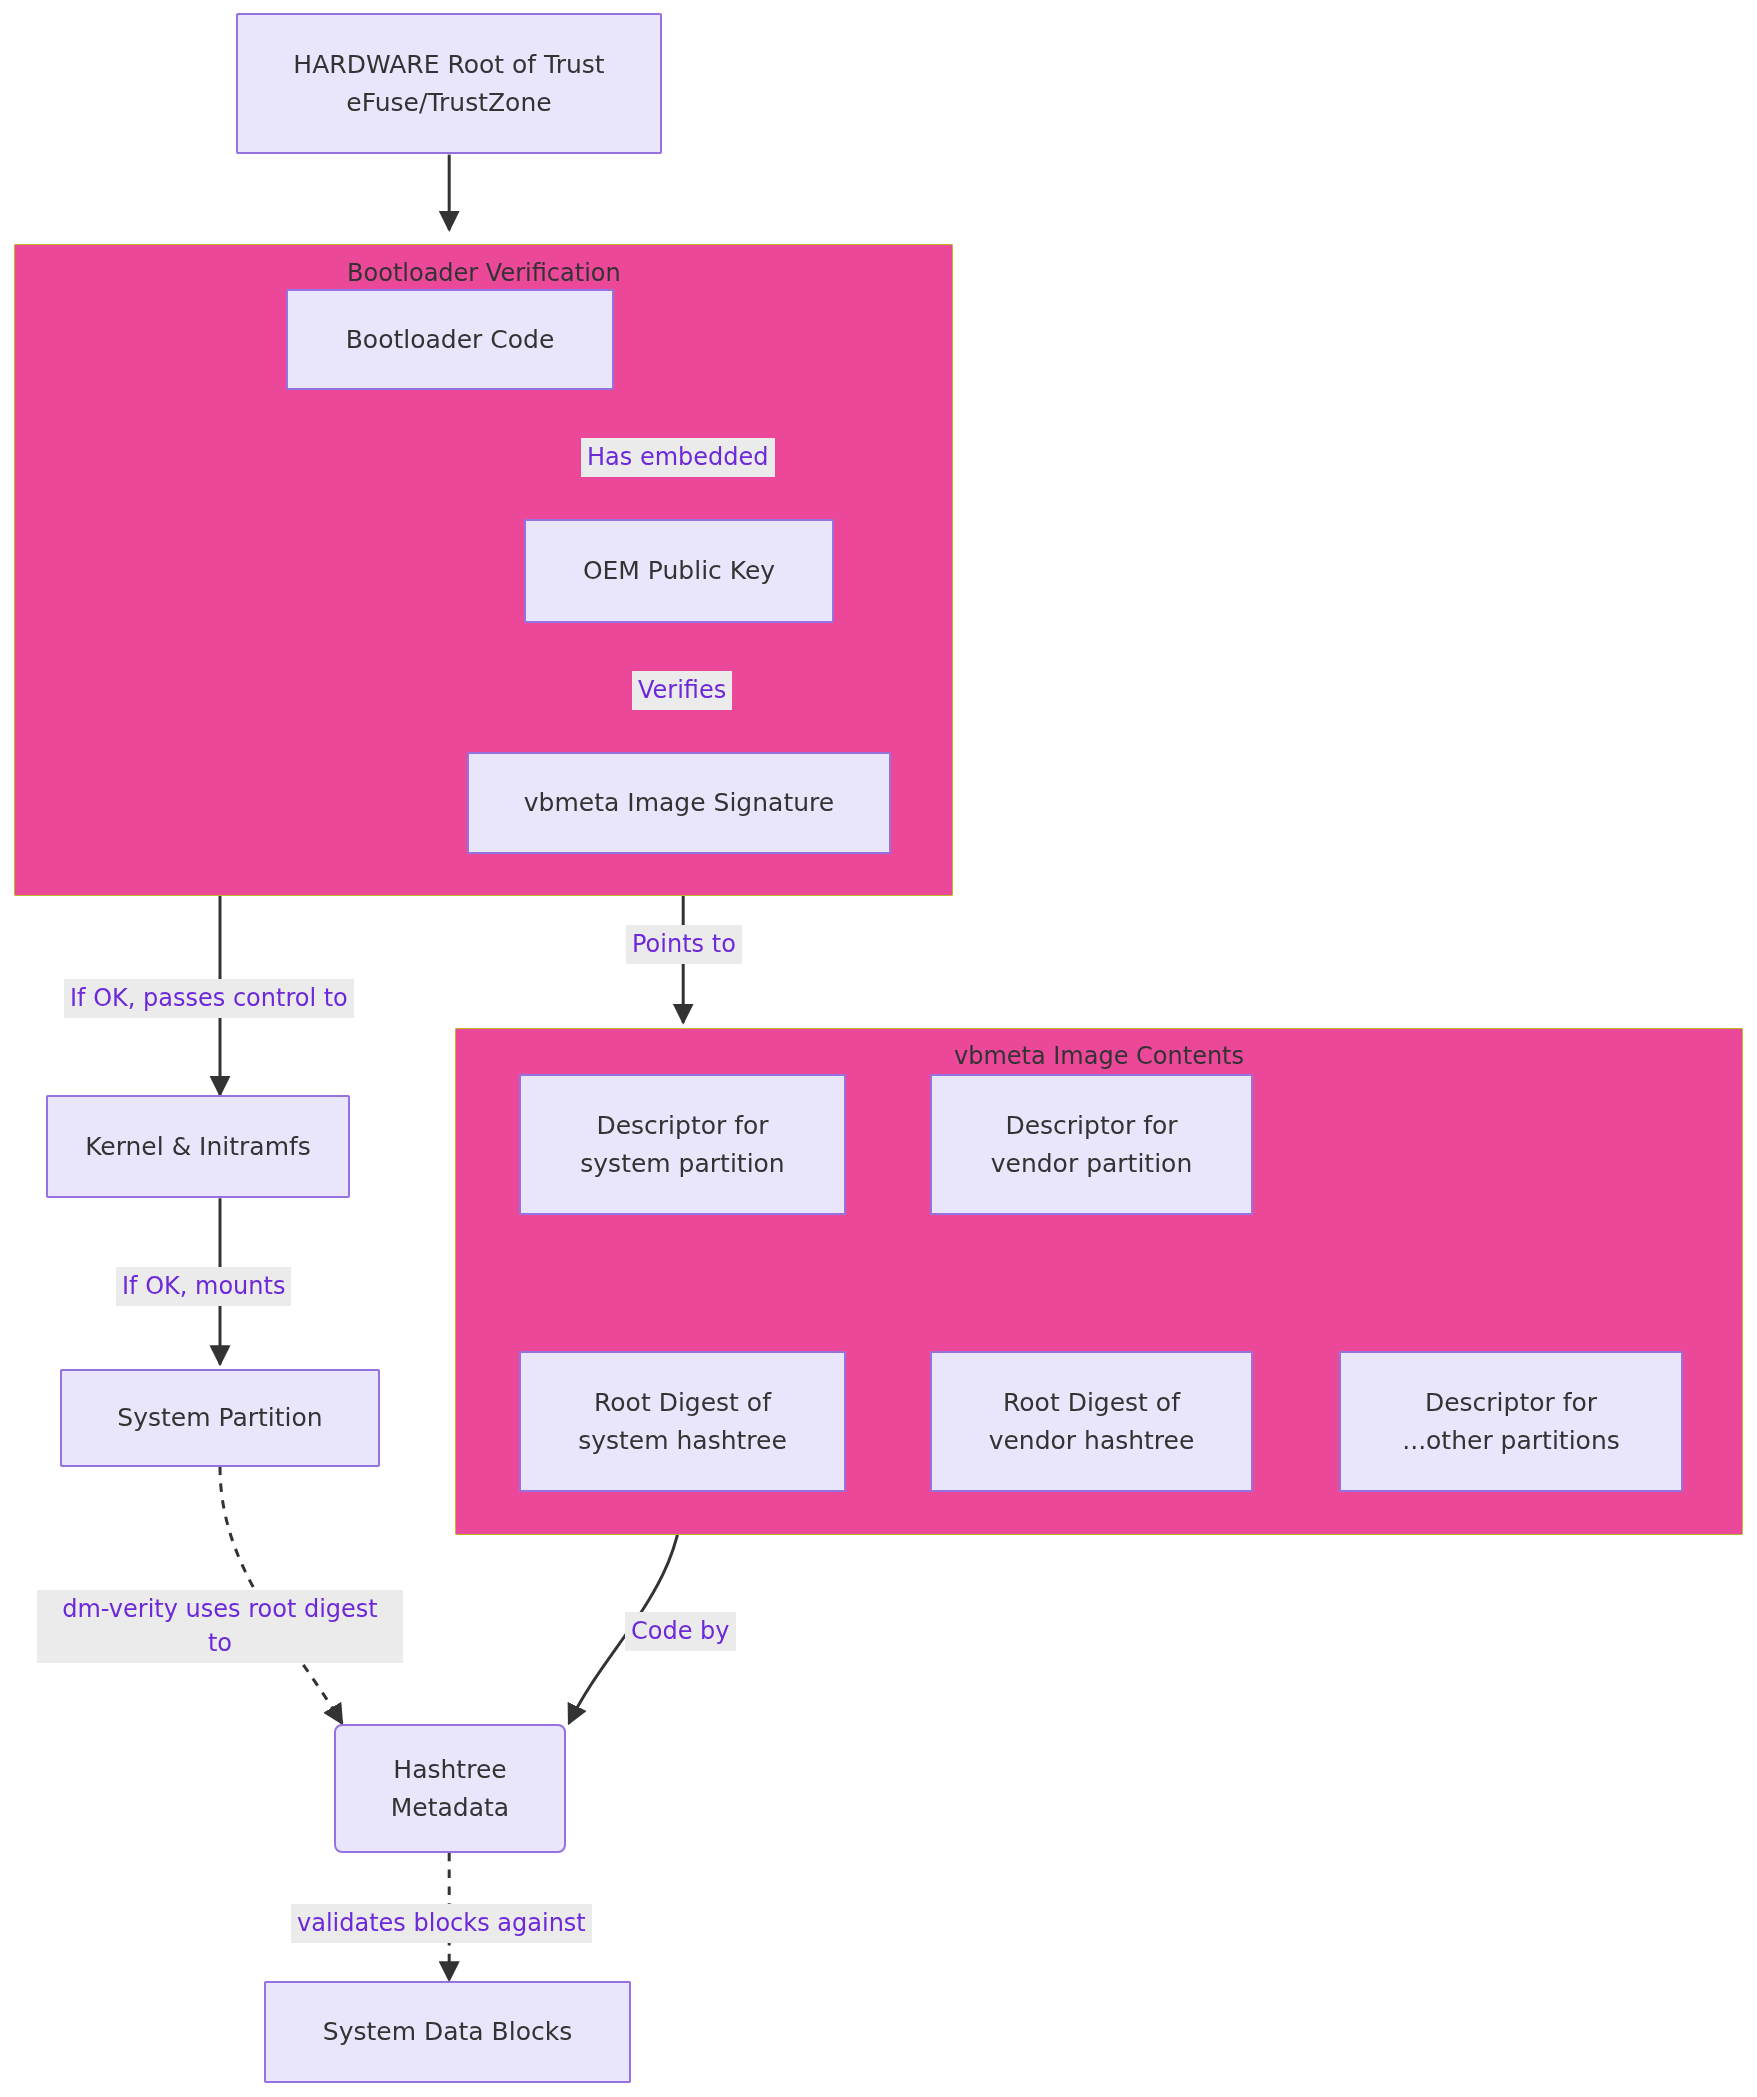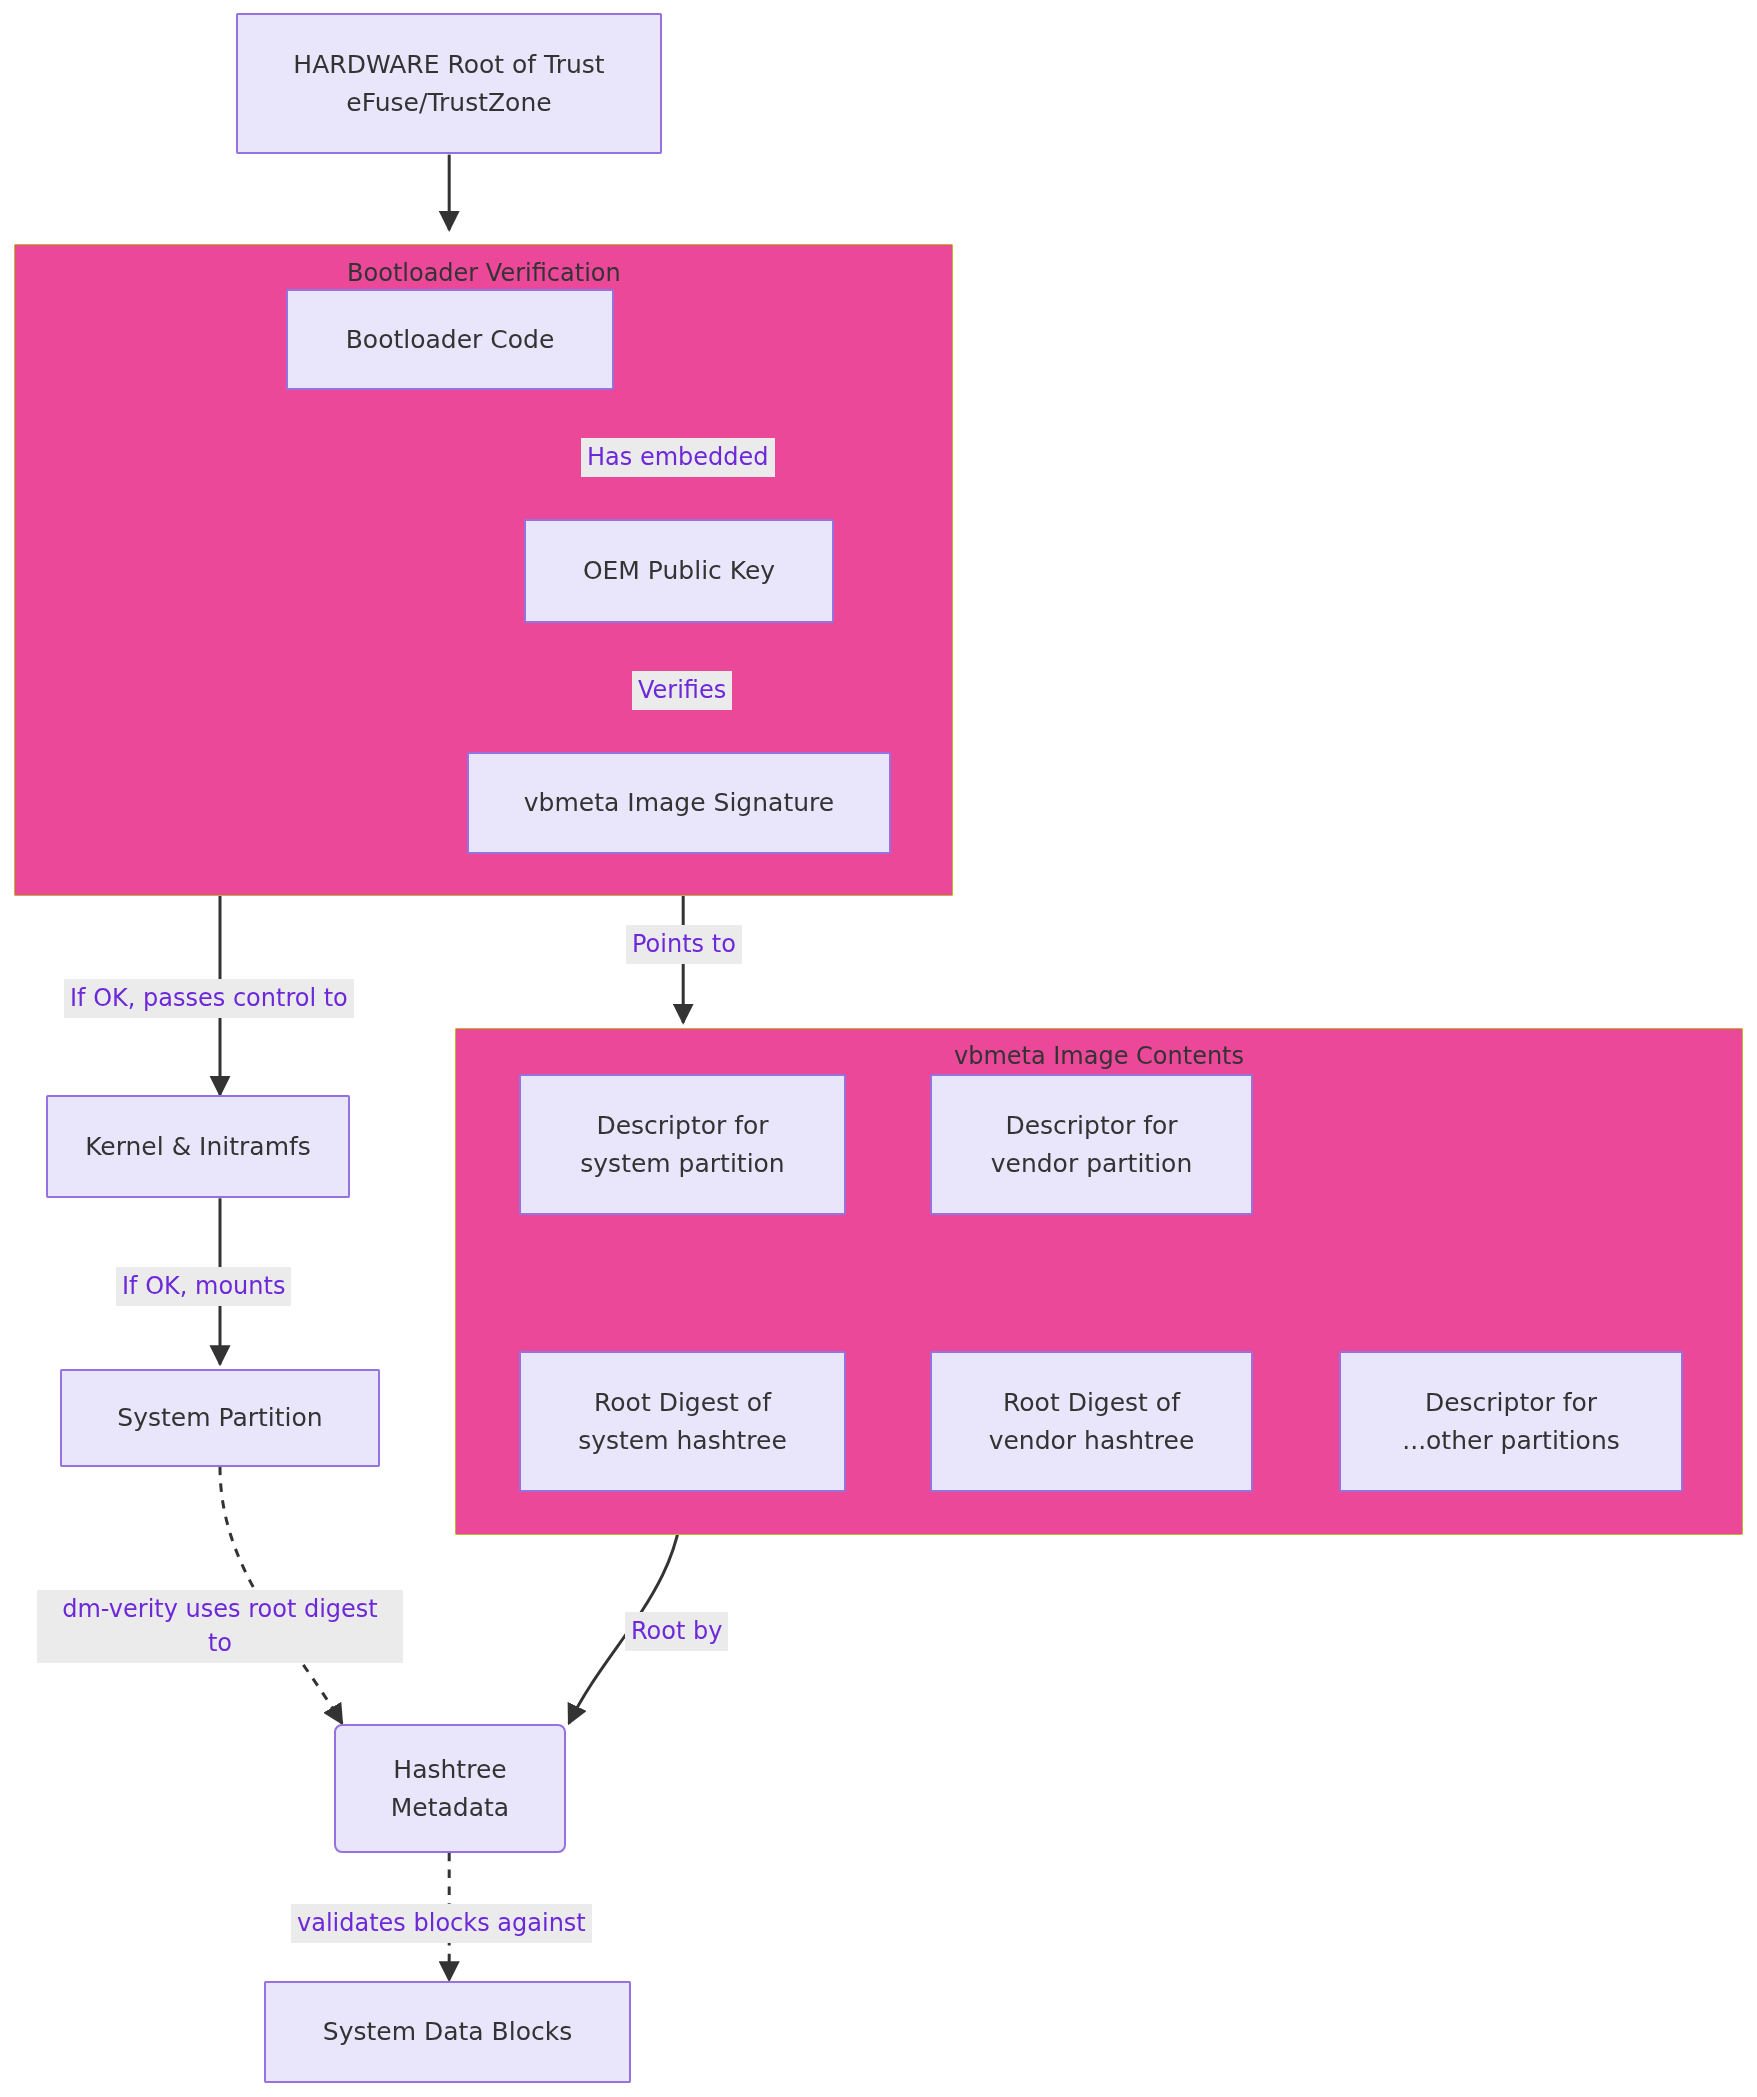--- a/index.html
+++ b/index.html
@@ -196,21 +196,21 @@
   <div class="edge-label" style="left:116px; top:1267px;">
     <span>If OK, mounts</span>
   </div>
 
   <div class="edge-label wrap" style="left:37px; top:1590px; width:366px;">
     <span style="display:block;">dm-verity uses root digest</span>
     <span style="display:block;">to</span>
   </div>
 
   <div class="edge-label" style="left:625px; top:1612px;">
-    <span>Root by</span>
+    <span>Code by</span>
   </div>
 
   <div class="edge-label" style="left:291px; top:1904px;">
     <span>validates blocks against</span>
   </div>
 
 </div>
 
 
 </body></html>

